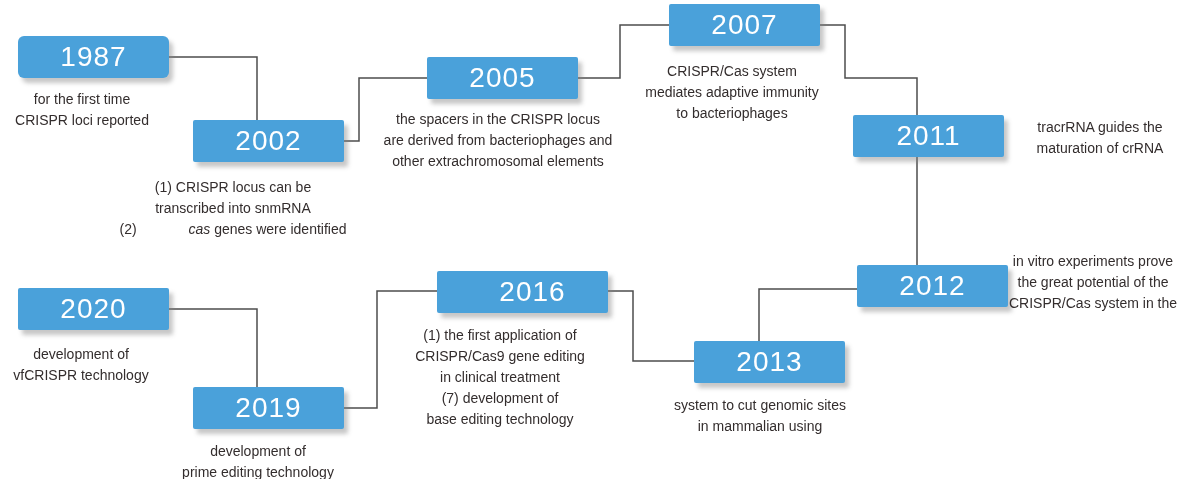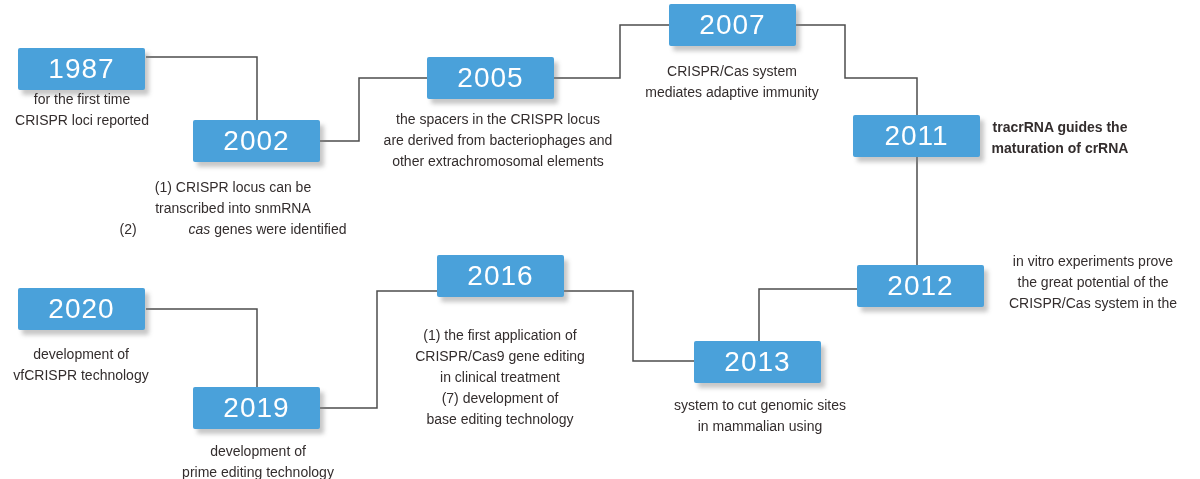--- a/index.html
+++ b/index.html
@@ -11,21 +11,21 @@
     overflow: hidden;
     font-family: "Liberation Sans", sans-serif;
   }
   #wires {
     position: absolute;
     left: 0; top: 0;
     width: 1200px; height: 479px;
   }
   .year-box {
     position: absolute;
-    width: 127px;
+    width: 151px;
     height: 42px;
     background: var(--box-color, #4aa1da);
     border-radius: 2px;
     box-shadow: 4px 5px 4px rgba(130,130,130,0.45);
     display: flex;
     align-items: center;
     justify-content: center;
   }
   .year-label {
     color: var(--year-text-color, #ffffff);
@@ -54,21 +54,21 @@
       <polyline points="320,141 359,141 359,78 427,78" fill="none" stroke="#4d4d4d" stroke-width="1.5"></polyline>
       <polyline points="554,78 620,78 620,25 669,25" fill="none" stroke="#4d4d4d" stroke-width="1.5"></polyline>
       <polyline points="796,25 845,25 845,78 917,78 917,115" fill="none" stroke="#4d4d4d" stroke-width="1.5"></polyline>
       <polyline points="917,157 917,265" fill="none" stroke="#4d4d4d" stroke-width="1.5"></polyline>
       <polyline points="857,289 759,289 759,341" fill="none" stroke="#4d4d4d" stroke-width="1.5"></polyline>
       <polyline points="564,291 633,291 633,361 694,361" fill="none" stroke="#4d4d4d" stroke-width="1.5"></polyline>
       <polyline points="320,408 377,408 377,291 437,291" fill="none" stroke="#4d4d4d" stroke-width="1.5"></polyline>
       <polyline points="146,309 257,309 257,387" fill="none" stroke="#4d4d4d" stroke-width="1.5"></polyline>
     </svg>
 
-<div class="year-box" style="left: 18px; top: 48px;">
+<div class="year-box" style="left: 18px; top: 36px; border-radius: 6px;">
       <span class="year-label">1987</span>
     </div>
     <div class="desc" style="left: 82px; top: 89px;">
       <div><span>for the first time</span></div>
       <div><span>CRISPR loci reported</span></div>
     </div>
     <div class="year-box" style="left: 193px; top: 120px;">
       <span class="year-label">2002</span>
     </div>
     <div class="desc" style="left: 233px; top: 177px;">
@@ -83,44 +83,45 @@
       <div><span>the spacers in the CRISPR locus</span></div>
       <div><span>are derived from bacteriophages and</span></div>
       <div><span>other extrachromosomal elements</span></div>
     </div>
     <div class="year-box" style="left: 669px; top: 4px;">
       <span class="year-label">2007</span>
     </div>
     <div class="desc" style="left: 732px; top: 61px;">
       <div><span>CRISPR/Cas system</span></div>
       <div><span>mediates adaptive immunity</span></div>
+      <div><span>to bacteriophages</span></div>
     </div>
     <div class="year-box" style="left: 853px; top: 115px;">
       <span class="year-label">2011</span>
     </div>
-    <div class="desc" style="left: 1060px; top: 117px; font-weight: bold;">
+    <div class="desc" style="left: 1100px; top: 117px;">
       <div><span>tracrRNA guides the</span></div>
       <div><span>maturation of crRNA</span></div>
     </div>
     <div class="year-box" style="left: 857px; top: 265px;">
       <span class="year-label">2012</span>
     </div>
     <div class="desc" style="left: 1093px; top: 251px;">
       <div><span>in vitro experiments prove</span></div>
       <div><span>the great potential of the</span></div>
       <div><span>CRISPR/Cas system in the</span></div>
     </div>
     <div class="year-box" style="left: 694px; top: 341px;">
       <span class="year-label">2013</span>
     </div>
     <div class="desc" style="left: 760px; top: 395px;">
       <div><span>system to cut genomic sites</span></div>
       <div><span>in mammalian using</span></div>
     </div>
-    <div class="year-box" style="left: 437px; top: 255px;">
+    <div class="year-box" style="left: 437px; top: 271px; padding-left: 20px;">
       <span class="year-label">2016</span>
     </div>
     <div class="desc" style="left: 500px; top: 325px;">
       <div><span>(1) the first application of</span></div>
       <div><span>CRISPR/Cas9 gene editing</span></div>
       <div><span>in clinical treatment</span></div>
       <div><span>(7) development of</span></div>
       <div><span>base editing technology</span></div>
     </div>
     <div class="year-box" style="left: 193px; top: 387px;">

